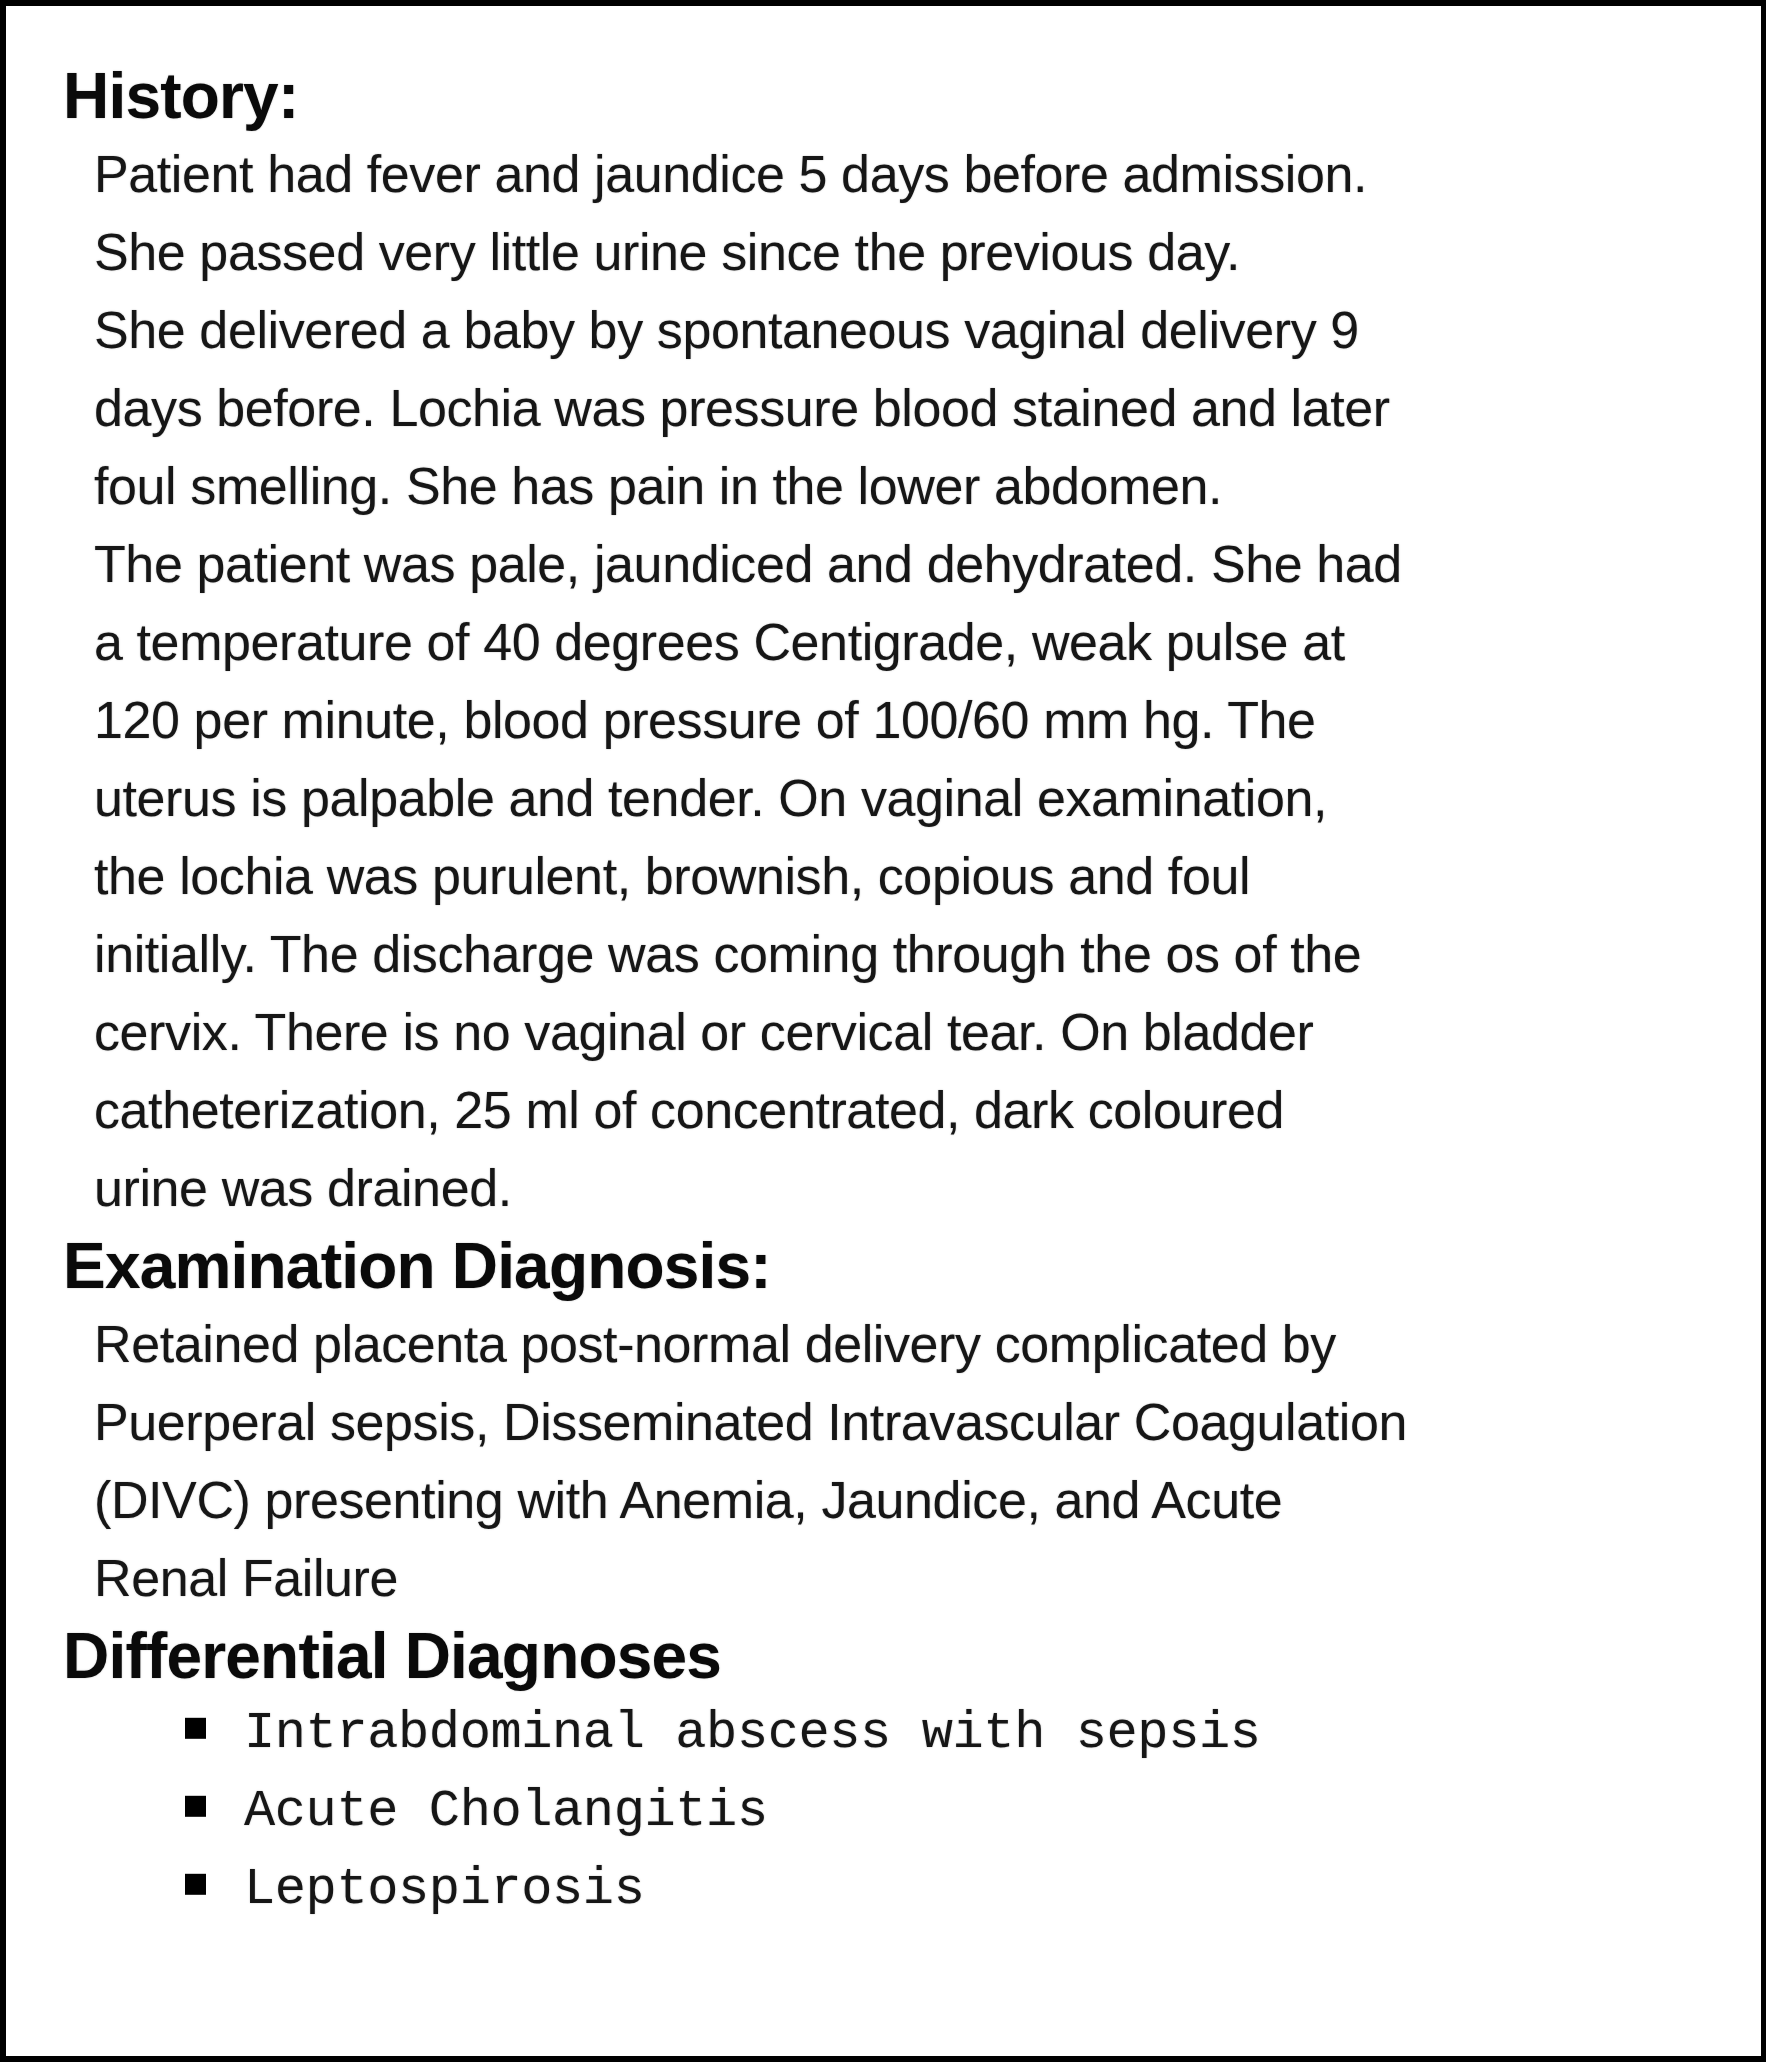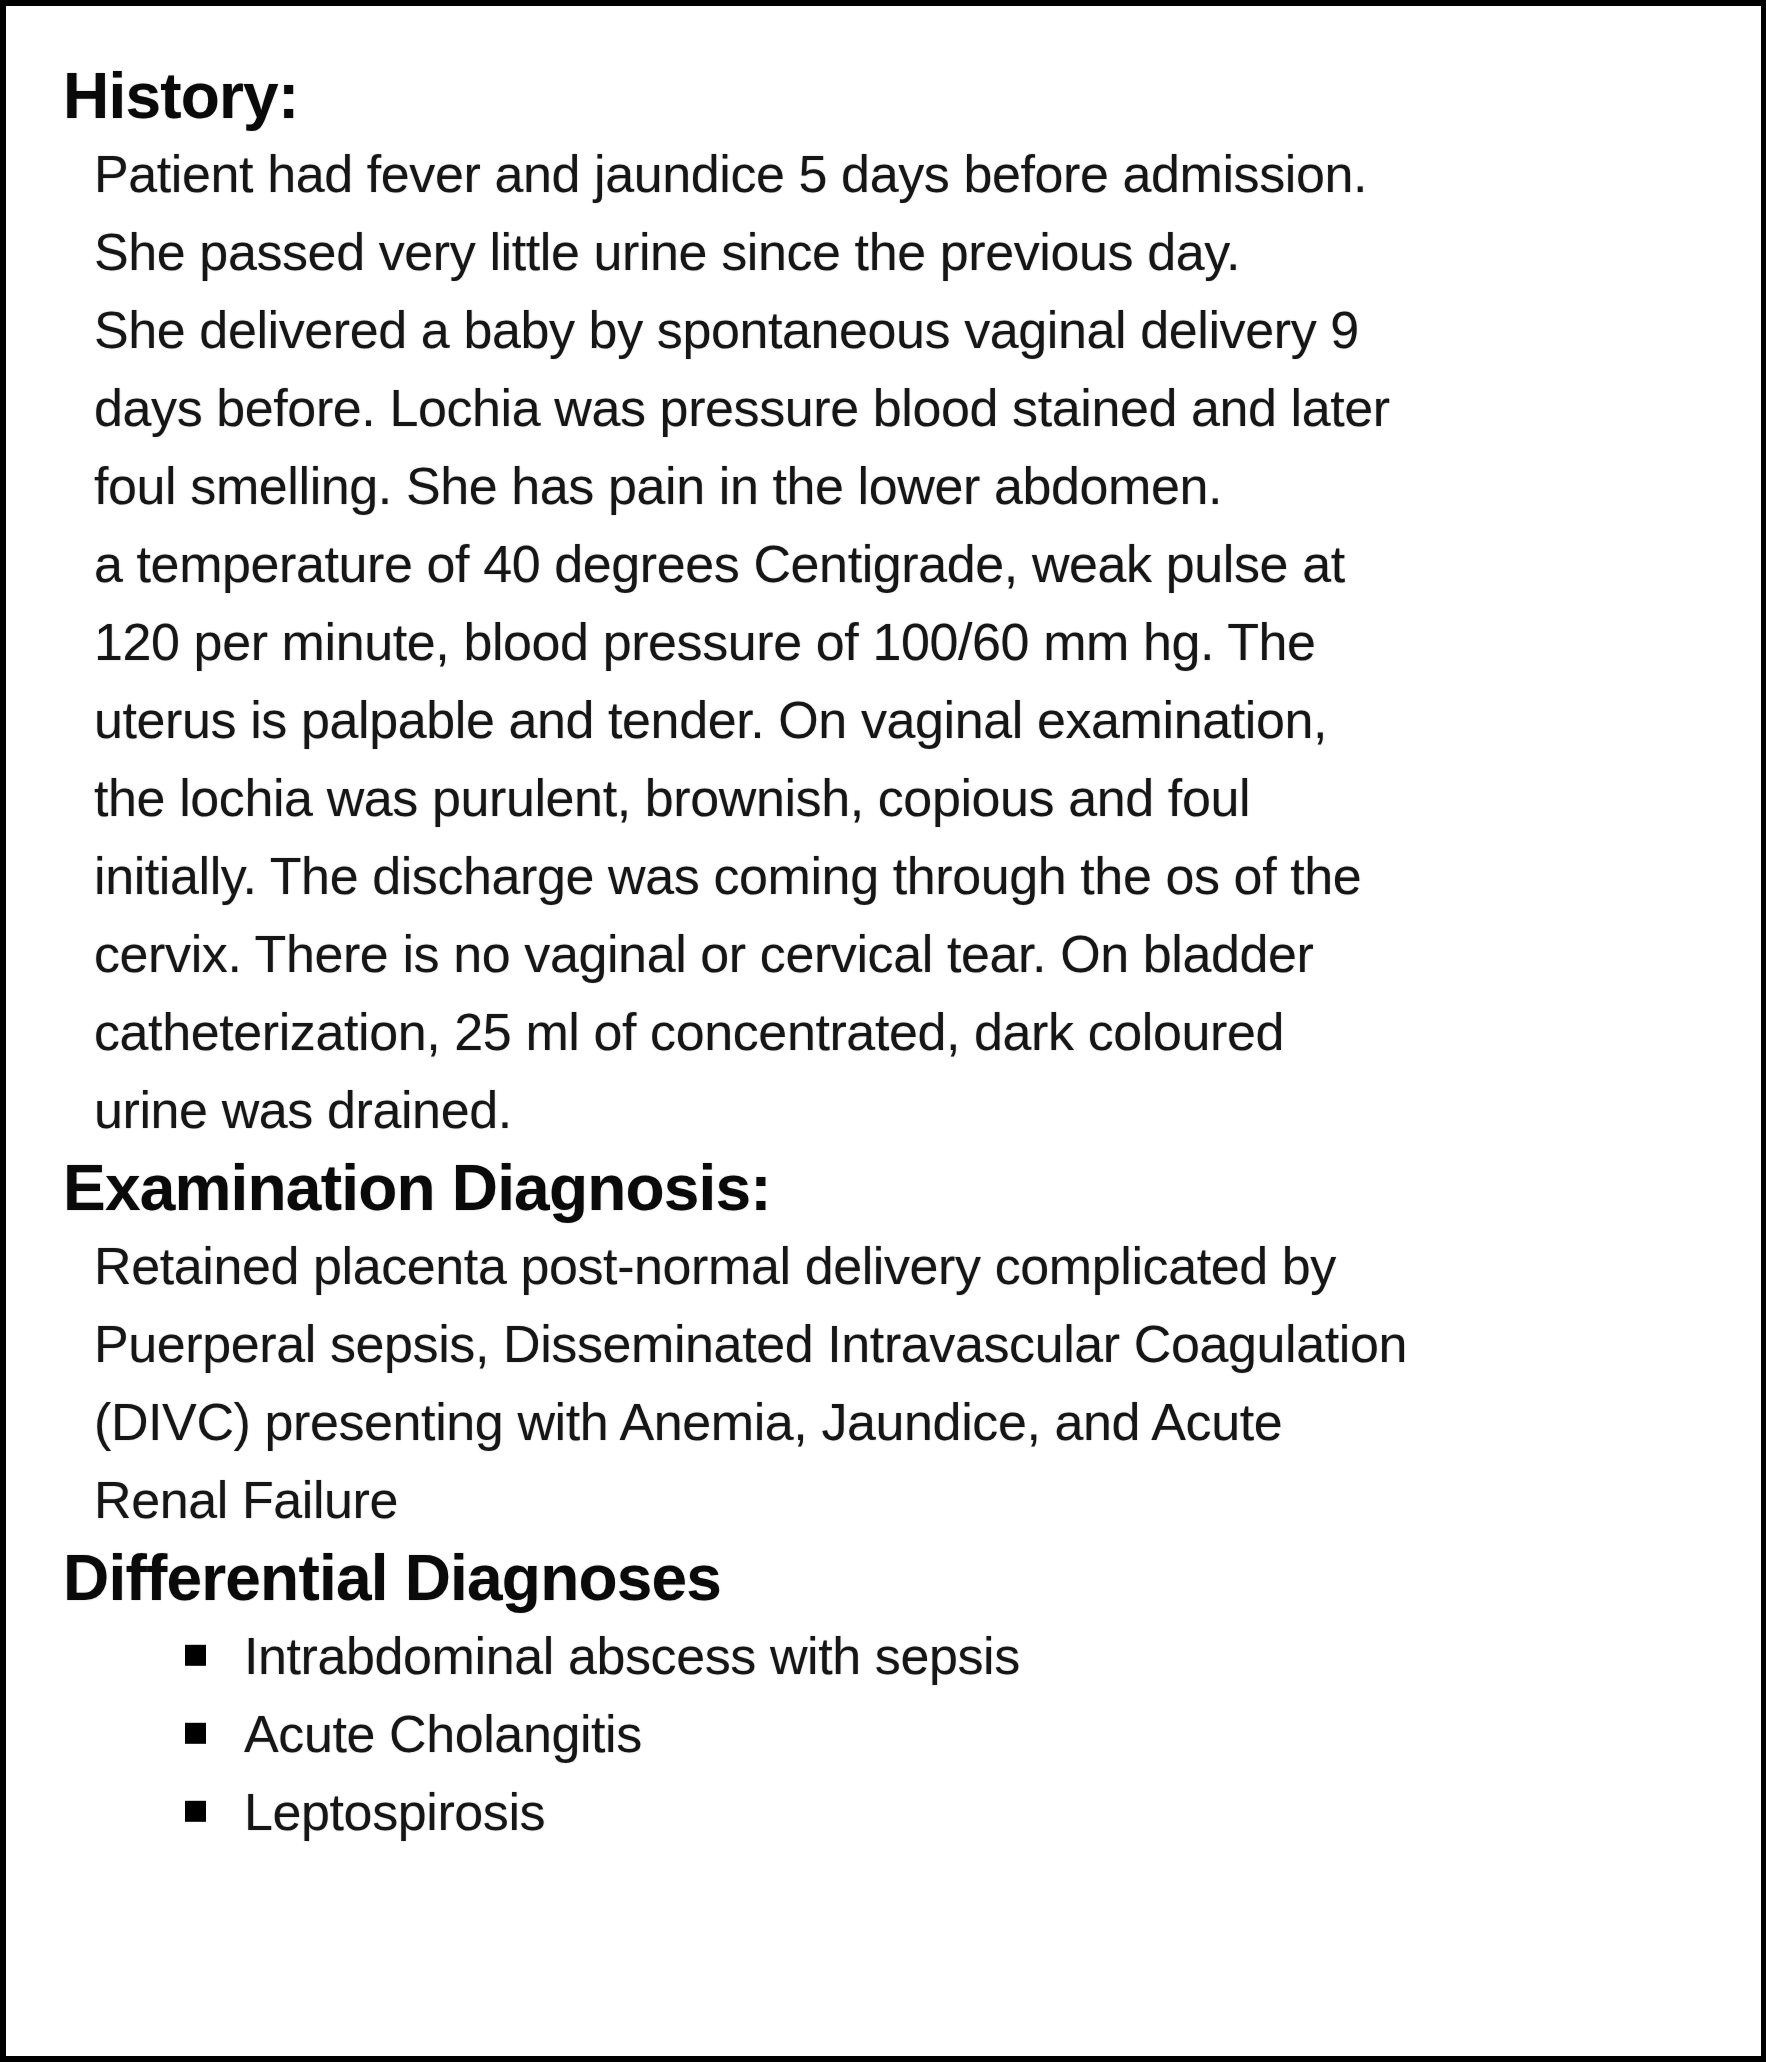--- a/index.html
+++ b/index.html
@@ -39,20 +39,21 @@
   }
   .line.body {
     padding-left: 88px;
     font-size: 52px;
     letter-spacing: -0.4px;
   }
   .line.bullet {
     padding-left: 179px;
     font-size: 52px;
     letter-spacing: -0.4px;
+    font-family: Liberation Mono, monospace;
   }
   .bullet-square {
     display: inline-block;
     width: 21px;
     height: 21px;
     background: #000000;
     margin-right: 38px;
     transform: translateY(-8.2px);
   }
 </style>
@@ -60,20 +61,21 @@
 <body>
 
 <div class="page">
   <div class="doc" id="doc">
       <div class="line heading">History:</div>
       <div class="line body">Patient had fever and jaundice 5 days before admission.</div>
       <div class="line body">She passed very little urine since the previous day.</div>
       <div class="line body">She delivered a baby by spontaneous vaginal delivery 9</div>
       <div class="line body">days before. Lochia was pressure blood stained and later</div>
       <div class="line body">foul smelling. She has pain in the lower abdomen.</div>
+      <div class="line body">The patient was pale, jaundiced and dehydrated. She had</div>
       <div class="line body">a temperature of 40 degrees Centigrade, weak pulse at</div>
       <div class="line body">120 per minute, blood pressure of 100/60 mm hg. The</div>
       <div class="line body">uterus is palpable and tender. On vaginal examination,</div>
       <div class="line body">the lochia was purulent, brownish, copious and foul</div>
       <div class="line body">initially. The discharge was coming through the os of the</div>
       <div class="line body">cervix. There is no vaginal or cervical tear. On bladder</div>
       <div class="line body">catheterization, 25 ml of concentrated, dark coloured</div>
       <div class="line body">urine was drained.</div>
       <div class="line heading">Examination Diagnosis:</div>
       <div class="line body">Retained placenta post-normal delivery complicated by</div>

